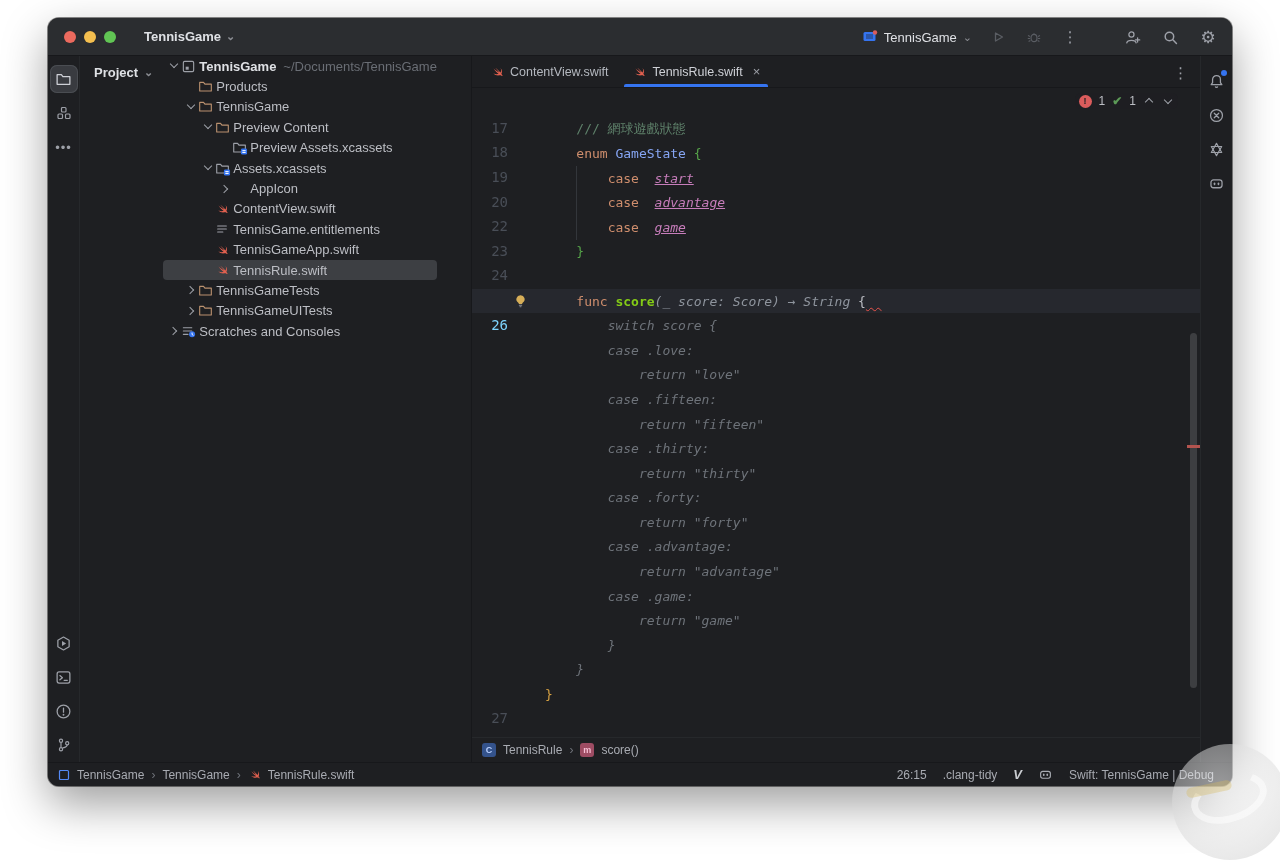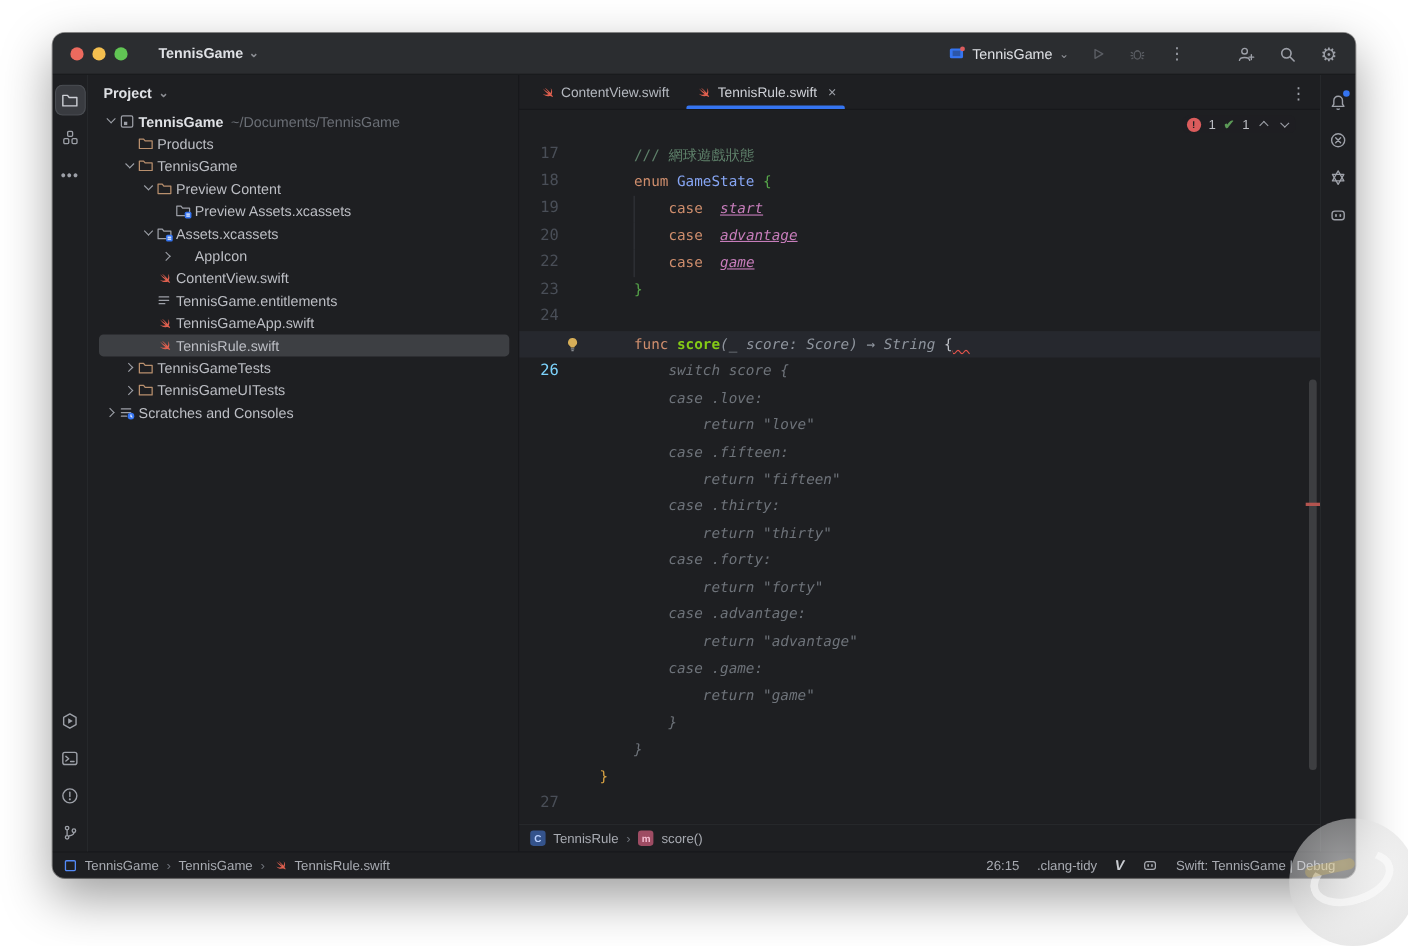--- a/index.html
+++ b/index.html
@@ -1,20 +1,20 @@
 <!DOCTYPE html>
 <html><head>
 <meta charset="utf-8">
 <style>
   * { margin:0; padding:0; box-sizing:border-box; }
   html,body { width:1280px; height:860px; background:#ffffff; overflow:hidden;
               font-family:"Liberation Sans", sans-serif; }
 
   
-  .window { position:absolute; left:48px; top:30px; width:1184px; height:768px;
+  .window { position:absolute; left:48px; top:18px; width:1184px; height:768px;
             background:#1e1f22; border-radius:11px; overflow:hidden;
             box-shadow:0 18px 45px rgba(0,0,0,.38), 0 0 0 1px rgba(0,0,0,.45); }
 
   
   .titlebar { height:38px; background:#2b2d30; border-bottom:1px solid #17181b;
               display:flex; align-items:center; position:relative; }
   .traffic { display:flex; gap:8px; padding:0 14px 0 16px; }
   .traffic span { width:12px; height:12px; border-radius:50%; display:block; }
   .tl-red{background:#ec6a5e;} .tl-yellow{background:#f4bf4f;} .tl-green{background:#61c554;}
   .win-title { color:#dfe1e5; font-size:13px; font-weight:bold; margin-left:14px; display:flex; align-items:center; gap:5px;}
@@ -32,21 +32,21 @@
   .strip { width:32px; background:#1e1f22; display:flex; flex-direction:column; align-items:center; }
   .strip.left  { border-right:1px solid #26282b; padding-top:6px; }
   .strip.right { border-left:1px solid #26282b; padding-top:8px; }
   .strip-spacer { flex:1; }
   .strip-btn { width:28px; height:28px; margin:3px 0; border-radius:7px; display:flex;
                align-items:center; justify-content:center; color:#9da0a8; }
   .strip-btn.active { background:#393b40; box-shadow:0 0 0 1px #4a4d52 inset; color:#ced0d6; }
   .strip-ellipsis { color:#9da0a8; font-size:13px; letter-spacing:1px; }
 
   
-  .project-panel { width:392px; border-right:1px solid #17181b; display:flex; flex-direction:column; }
+  .project-panel { width:392px; border-right:1px solid #17181b; display:flex; flex-direction:row; }
   .panel-header { height:32px; display:flex; align-items:center; padding-left:14px; gap:6px;
                   color:#dfe1e5; font-size:13px; font-weight:bold; }
   .tree { font-size:13px; color:#bcbec4; }
   .tree-row { height:20.4px; display:flex; align-items:center; margin:0 8px 0 10px; border-radius:4px; cursor:default; }
   .tree-row.selected { background:#3d3f43; }
   .chev { width:14px; height:14px; flex:none; position:relative; }
   .chev.down::before, .chev.right::before { content:""; position:absolute; left:4px; top:4px;
     width:5px; height:5px; border-right:1.4px solid #9da0a8; border-bottom:1.4px solid #9da0a8; }
   .chev.down::before  { transform:rotate(45deg); top:2px; }
   .chev.right::before { transform:rotate(-45deg); left:3px; }

